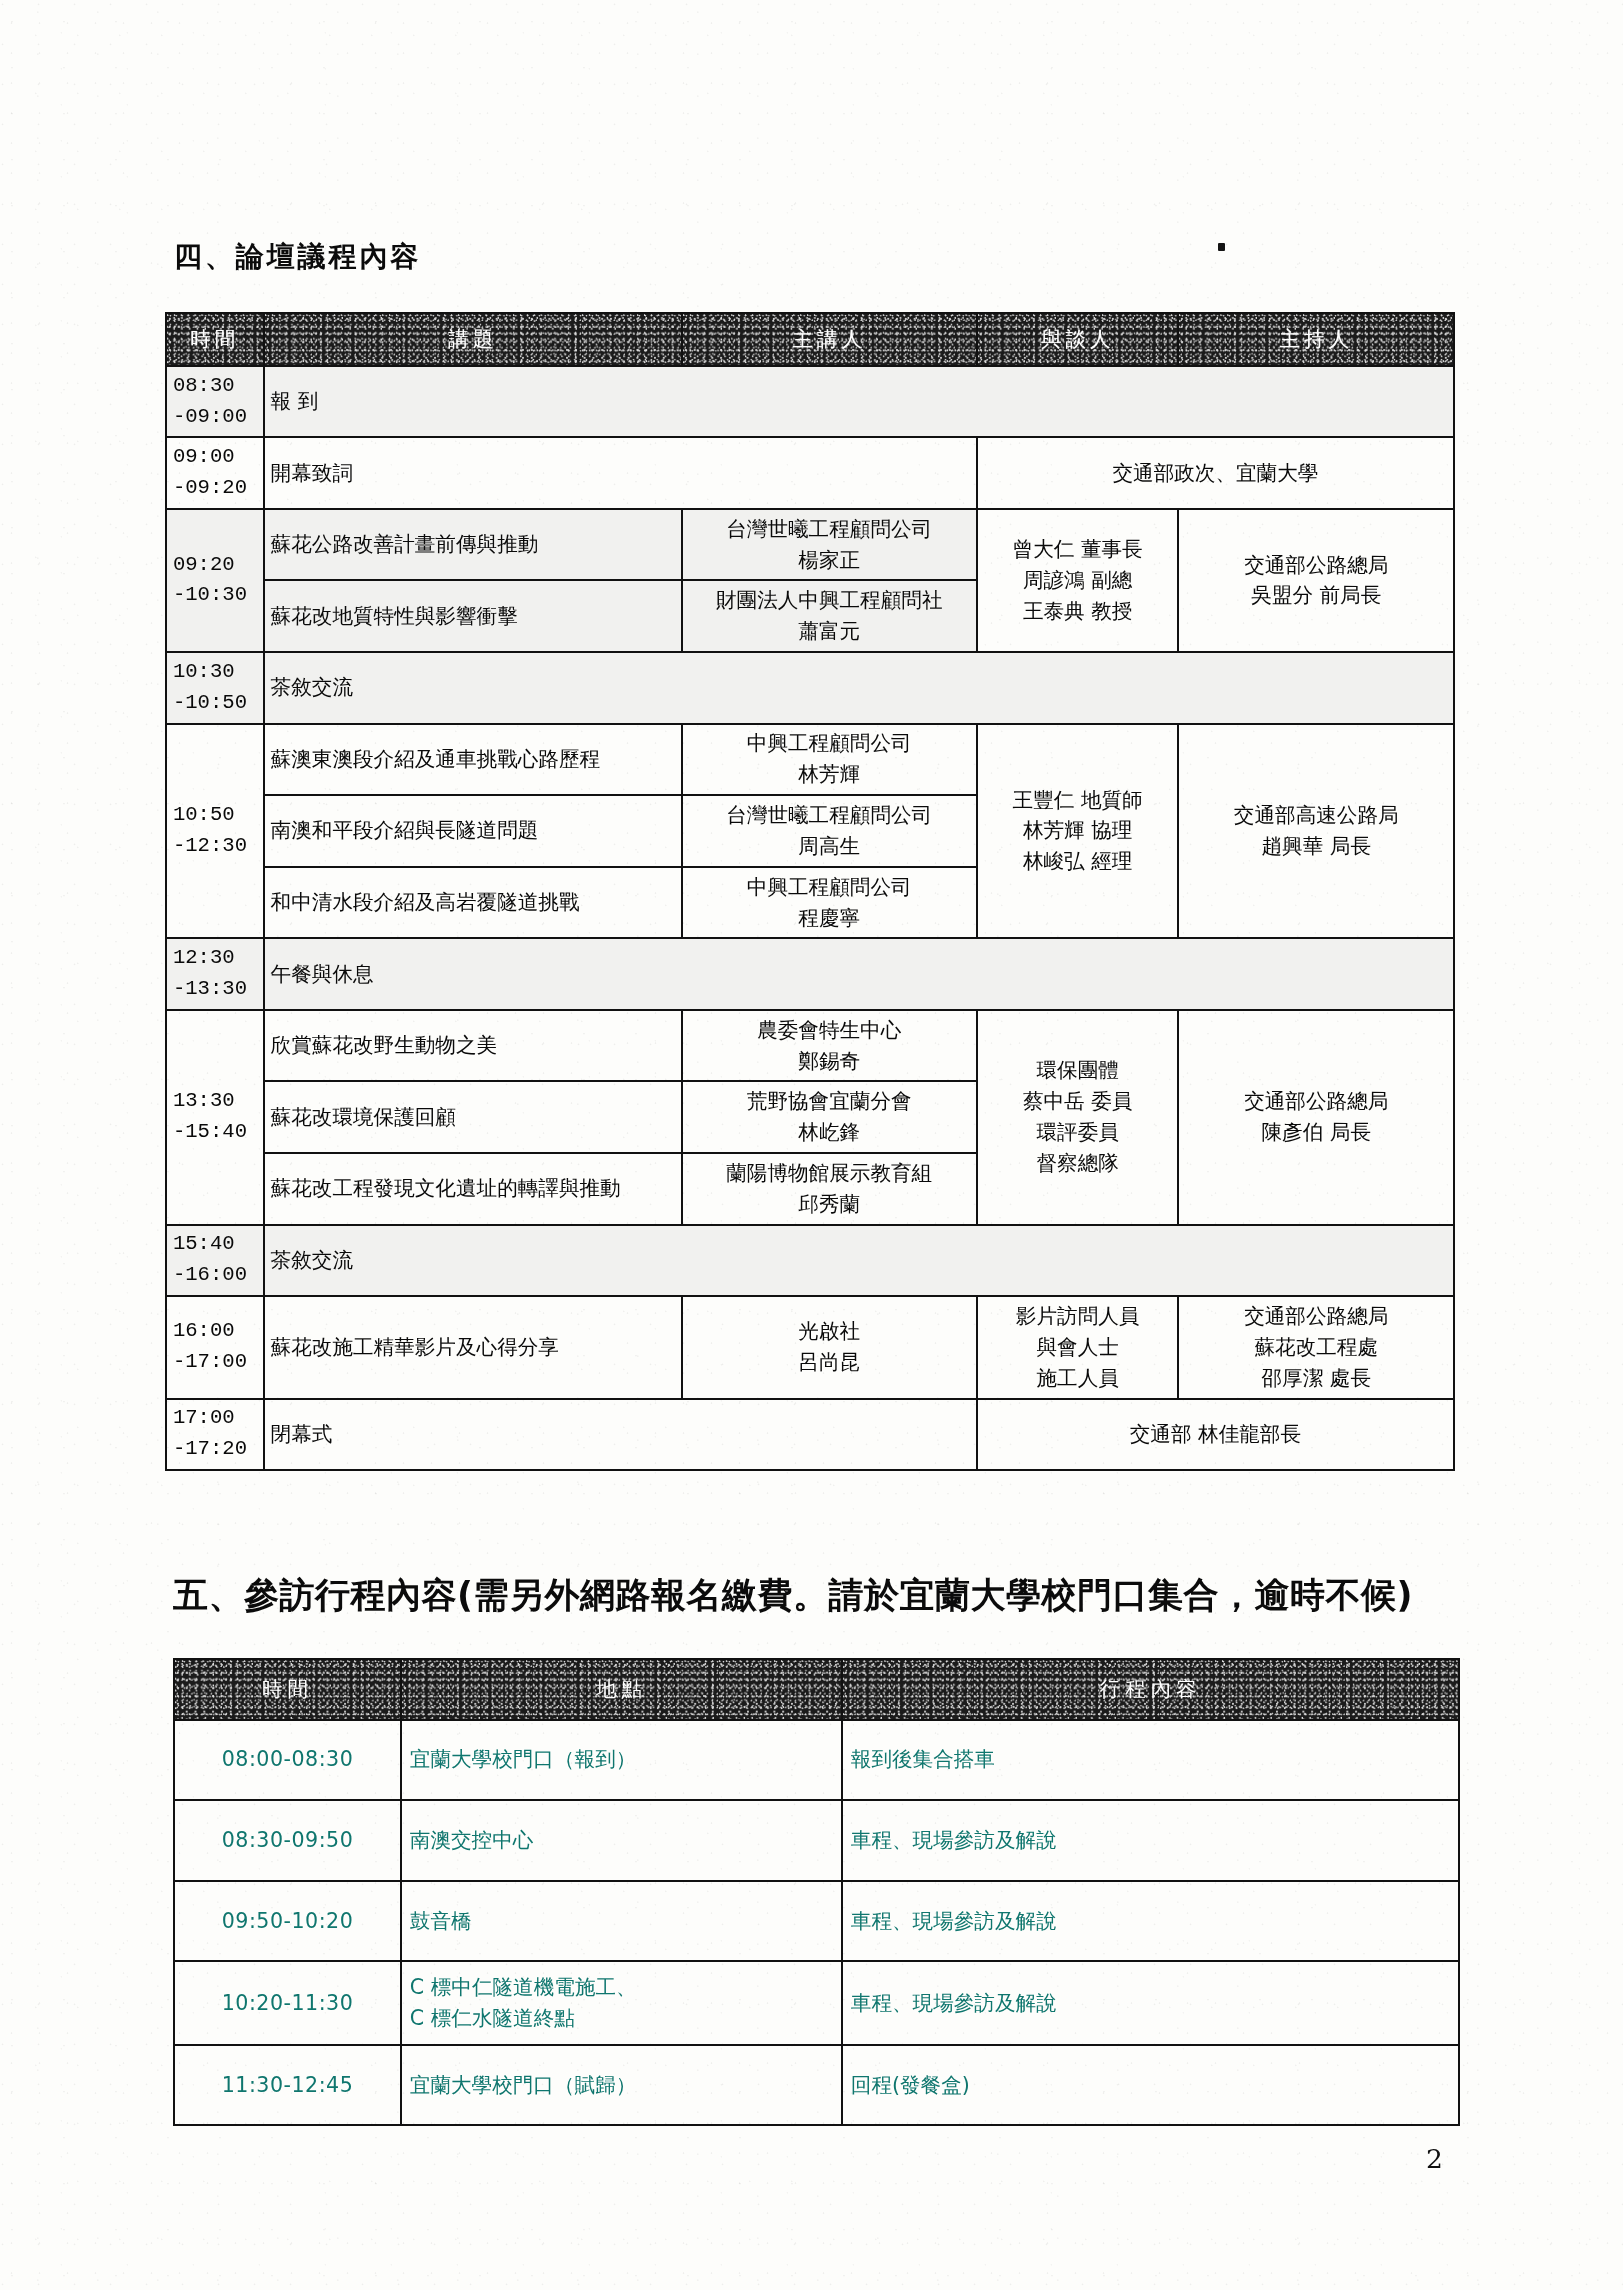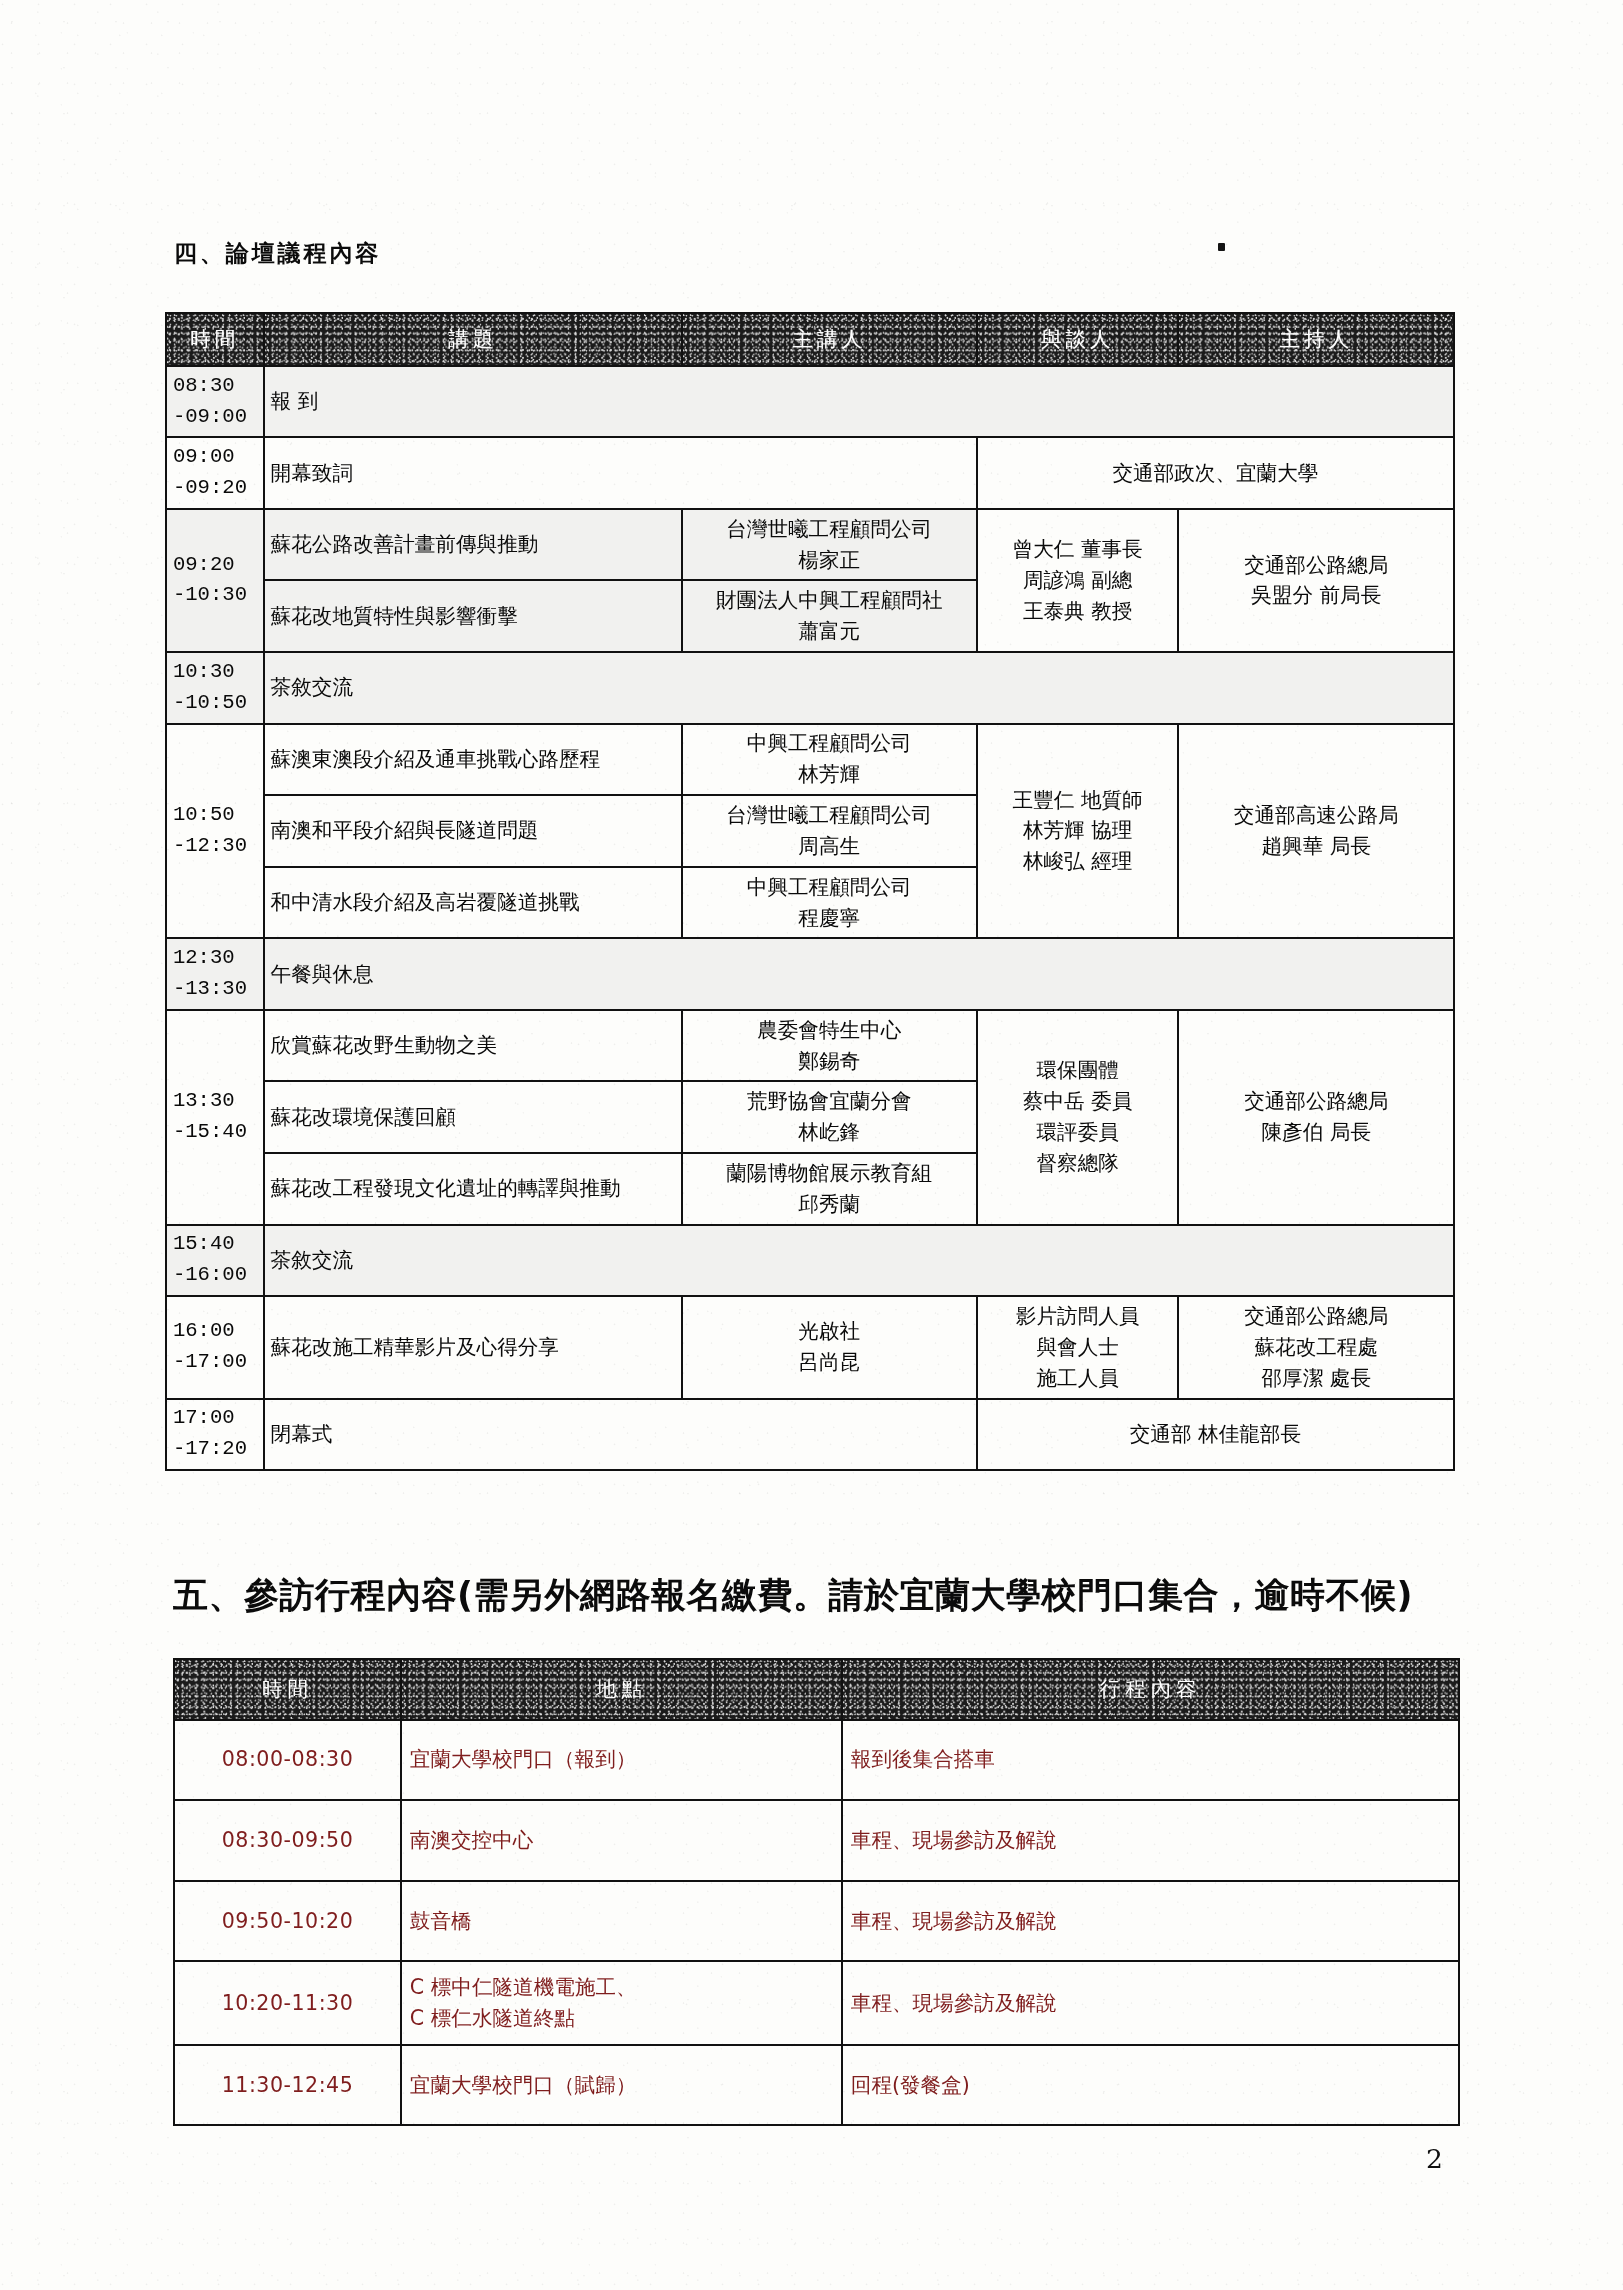--- a/index.html
+++ b/index.html
@@ -46,21 +46,21 @@
   .heading {
     position: absolute;
     font-weight: bold;
     color: #0b0b0b;
     letter-spacing: 1px;
     white-space: nowrap;
   }
   #heading-1 {
     left: 174px;
     top: 238px;
-    font-size: 23px;
+    font-size: 28px;
     letter-spacing: 2.9px;
   }
   #heading-2 {
     left: 173px;
     top: 1572px;
     font-size: 35px;
     letter-spacing: 0.5px;
   }
 
   
@@ -142,21 +142,21 @@
     left: 173px;
     top: 1658px;
     width: 1286px;
   }
   #trip-table td, #trip-table th {
     border: 2px solid #111;
     padding: 9.8px 7.8px;
     font-size: 20.6px;
     line-height: 1.5;
     vertical-align: middle;
-    color: #7f1d1d;
+    color: #0f766e;
   }
   #trip-table th {
     background: #1b1b1b;
     color: #fff;
     font-weight: normal;
     height: 39px;
     letter-spacing: 4.9px;
     position: relative;
   }
   #trip-table tbody td { height: 59px; }

